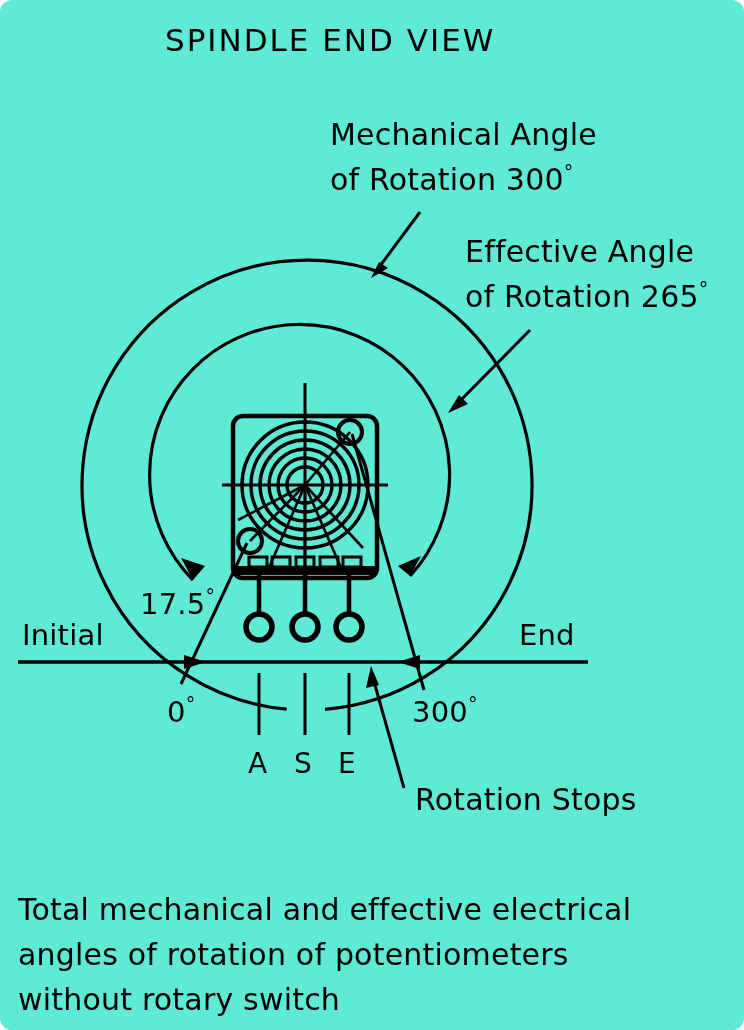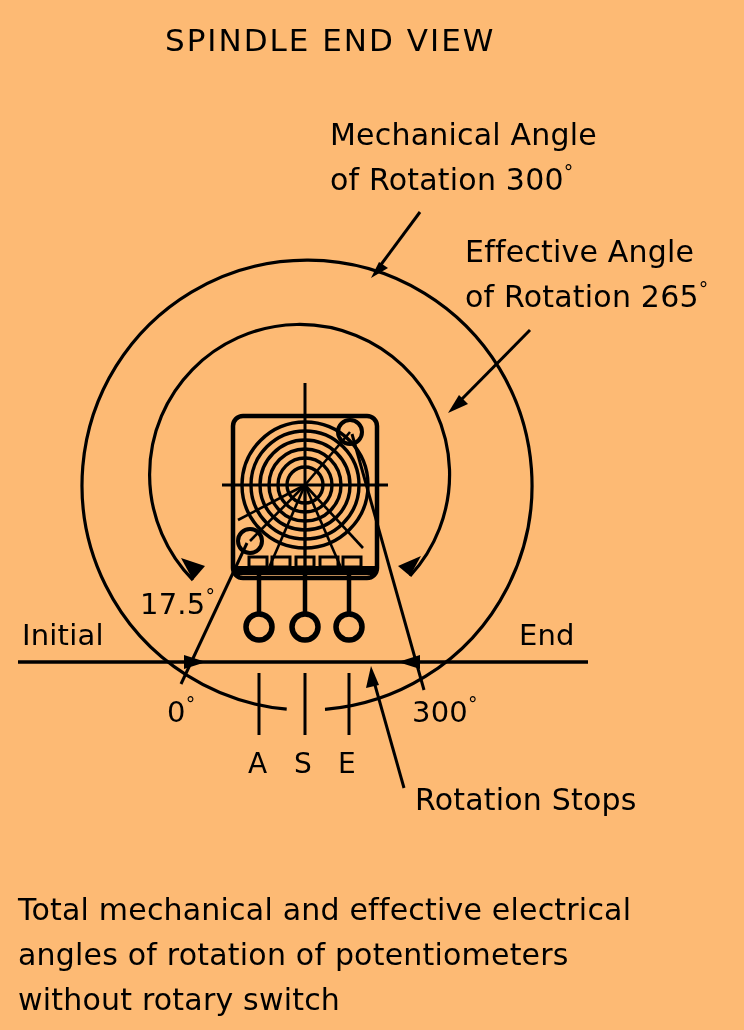--- a/index.html
+++ b/index.html
@@ -4,23 +4,24 @@
 <style>
   html, body {
     margin: 0;
     padding: 0;
     background: #ffffff;
   }
   #page {
     position: relative;
     width: 744px;
     height: 1030px;
-    background: #fdba74;
+    background: #5eead4;
     overflow: hidden;
     font-family: "DejaVu Sans", sans-serif;
+    border-radius: 12px;
   }
   svg.diagram {
     position: absolute;
     left: 0;
     top: 0;
     width: 744px;
     height: 1030px;
   }
   .ink {
     fill: none;

